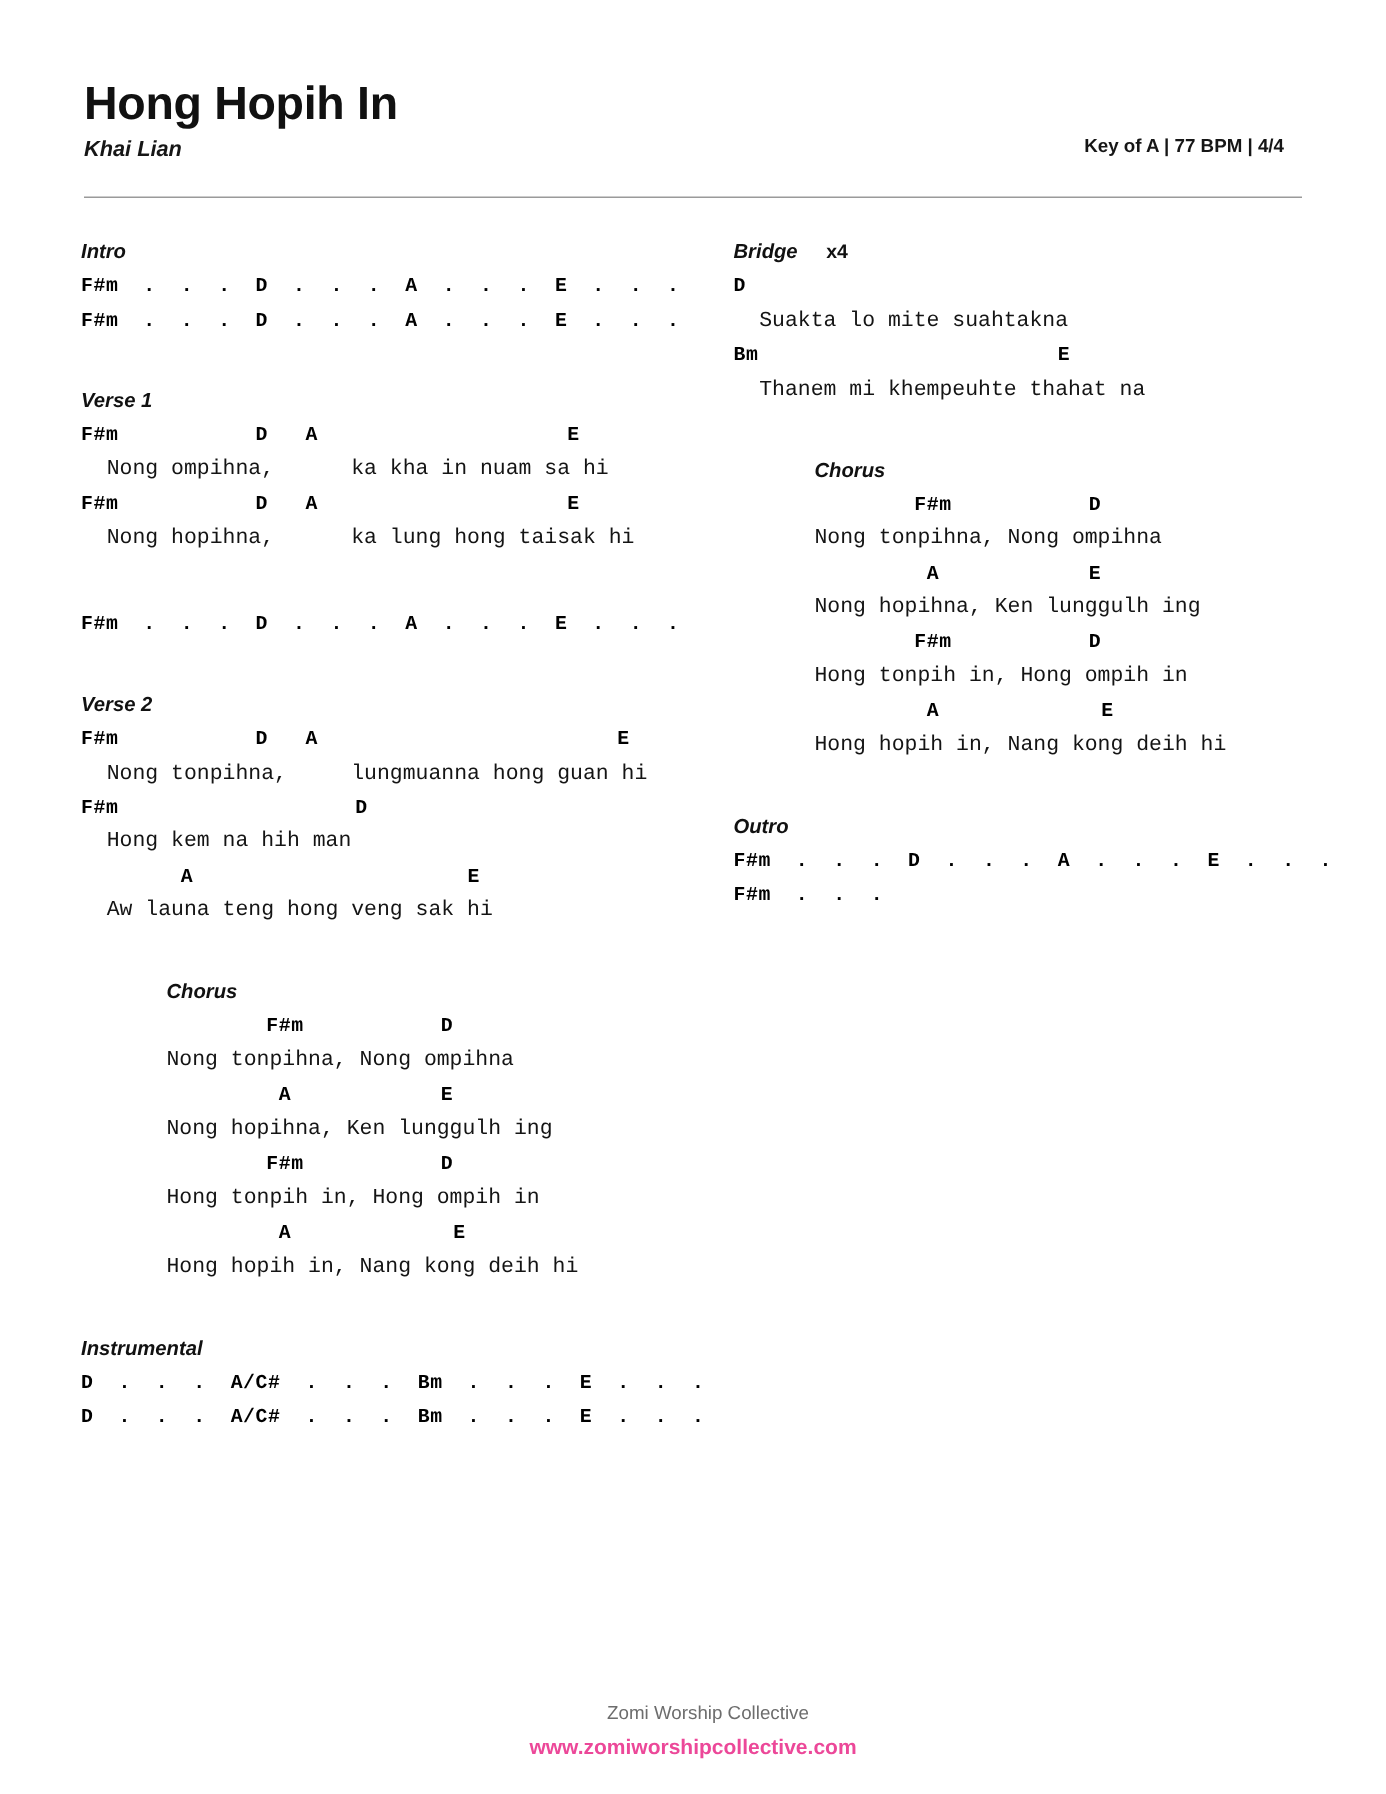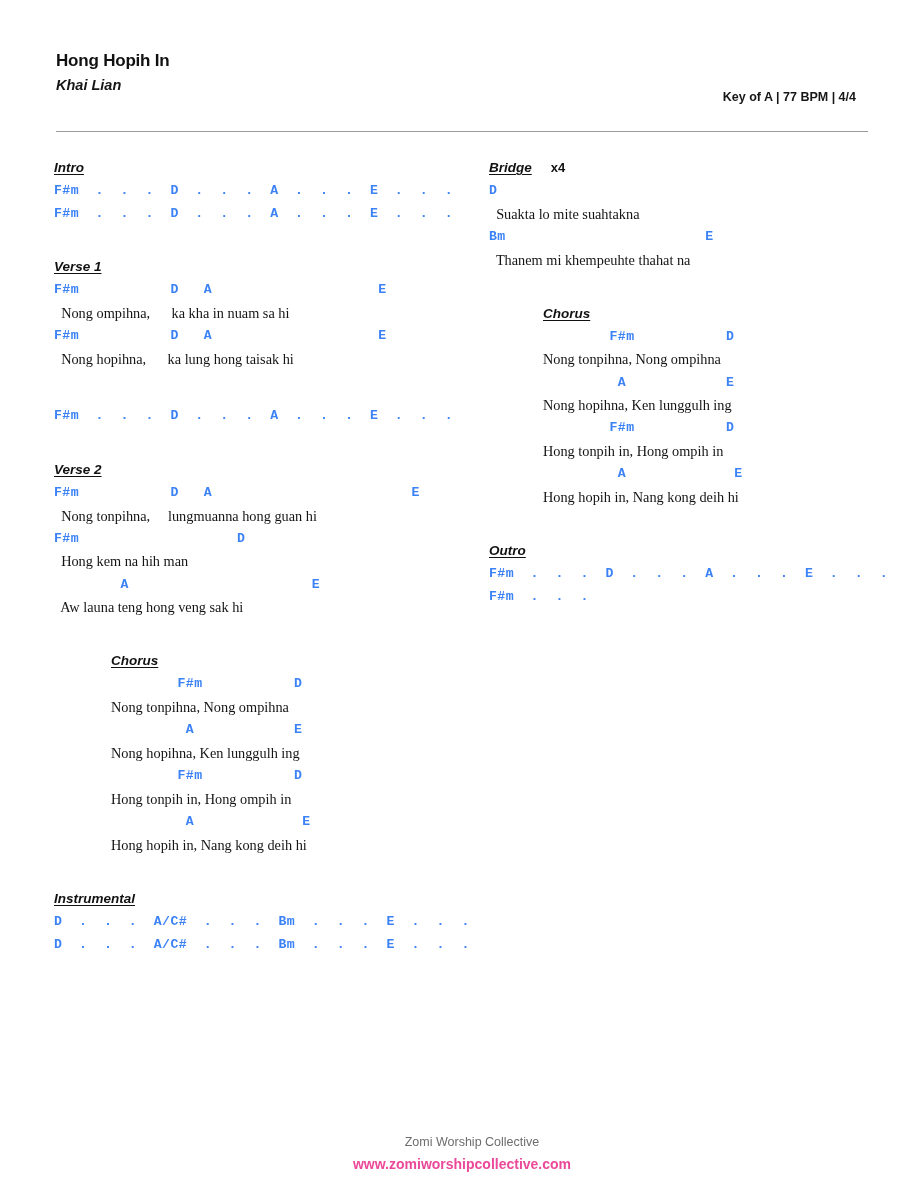--- a/index.html
+++ b/index.html
@@ -27,21 +27,21 @@
   .header {
     position: absolute;
     left: 56px;
     top: 52px;
     right: 56px;
   }
   .title-block {
     display: block;
   }
   .song-title {
-    font-size: 17px;
+    font-size: 31px;
     font-weight: bold;
     letter-spacing: -0.2px;
     line-height: 1.1;
     margin: 0;
     color: #111111;
   }
   .song-artist {
     font-size: 14.5px;
     font-weight: bold;
     font-style: italic;
@@ -78,44 +78,43 @@
 
   .section-head {
     font-size: 13.5px;
     font-weight: bold;
     font-style: italic;
     color: #111111;
     margin-bottom: 5px;
     white-space: nowrap;
   }
   .section-head .label {
-    text-decoration: underline;
     text-underline-offset: 2px;
     text-align: right;
   }
   .section-head .repeat {
     font-style: normal;
     font-weight: bold;
     text-decoration: none;
     font-size: 13px;
     margin-left: 19px;
   }
 
   
   .chordline {
     font-family: "Liberation Mono", "DejaVu Sans Mono", monospace;
     font-size: 13.2px;
     font-weight: bold;
-    color: #3b82f6;
+    color: #000000;
     white-space: pre;
     line-height: 1.72;
     letter-spacing: 0.4px;
   }
   .lyricline {
-    font-family: Liberation Serif, serif;
+    font-family: Liberation Mono, monospace;
     font-size: 14.3px;
     font-weight: normal;
     color: #141414;
     white-space: pre;
     line-height: 1.62;
   }
   .gap-md { height: 22px; }
   .gap-lg { height: 34px; }
 
   .indent-chorus { padding-left: 57px; }

